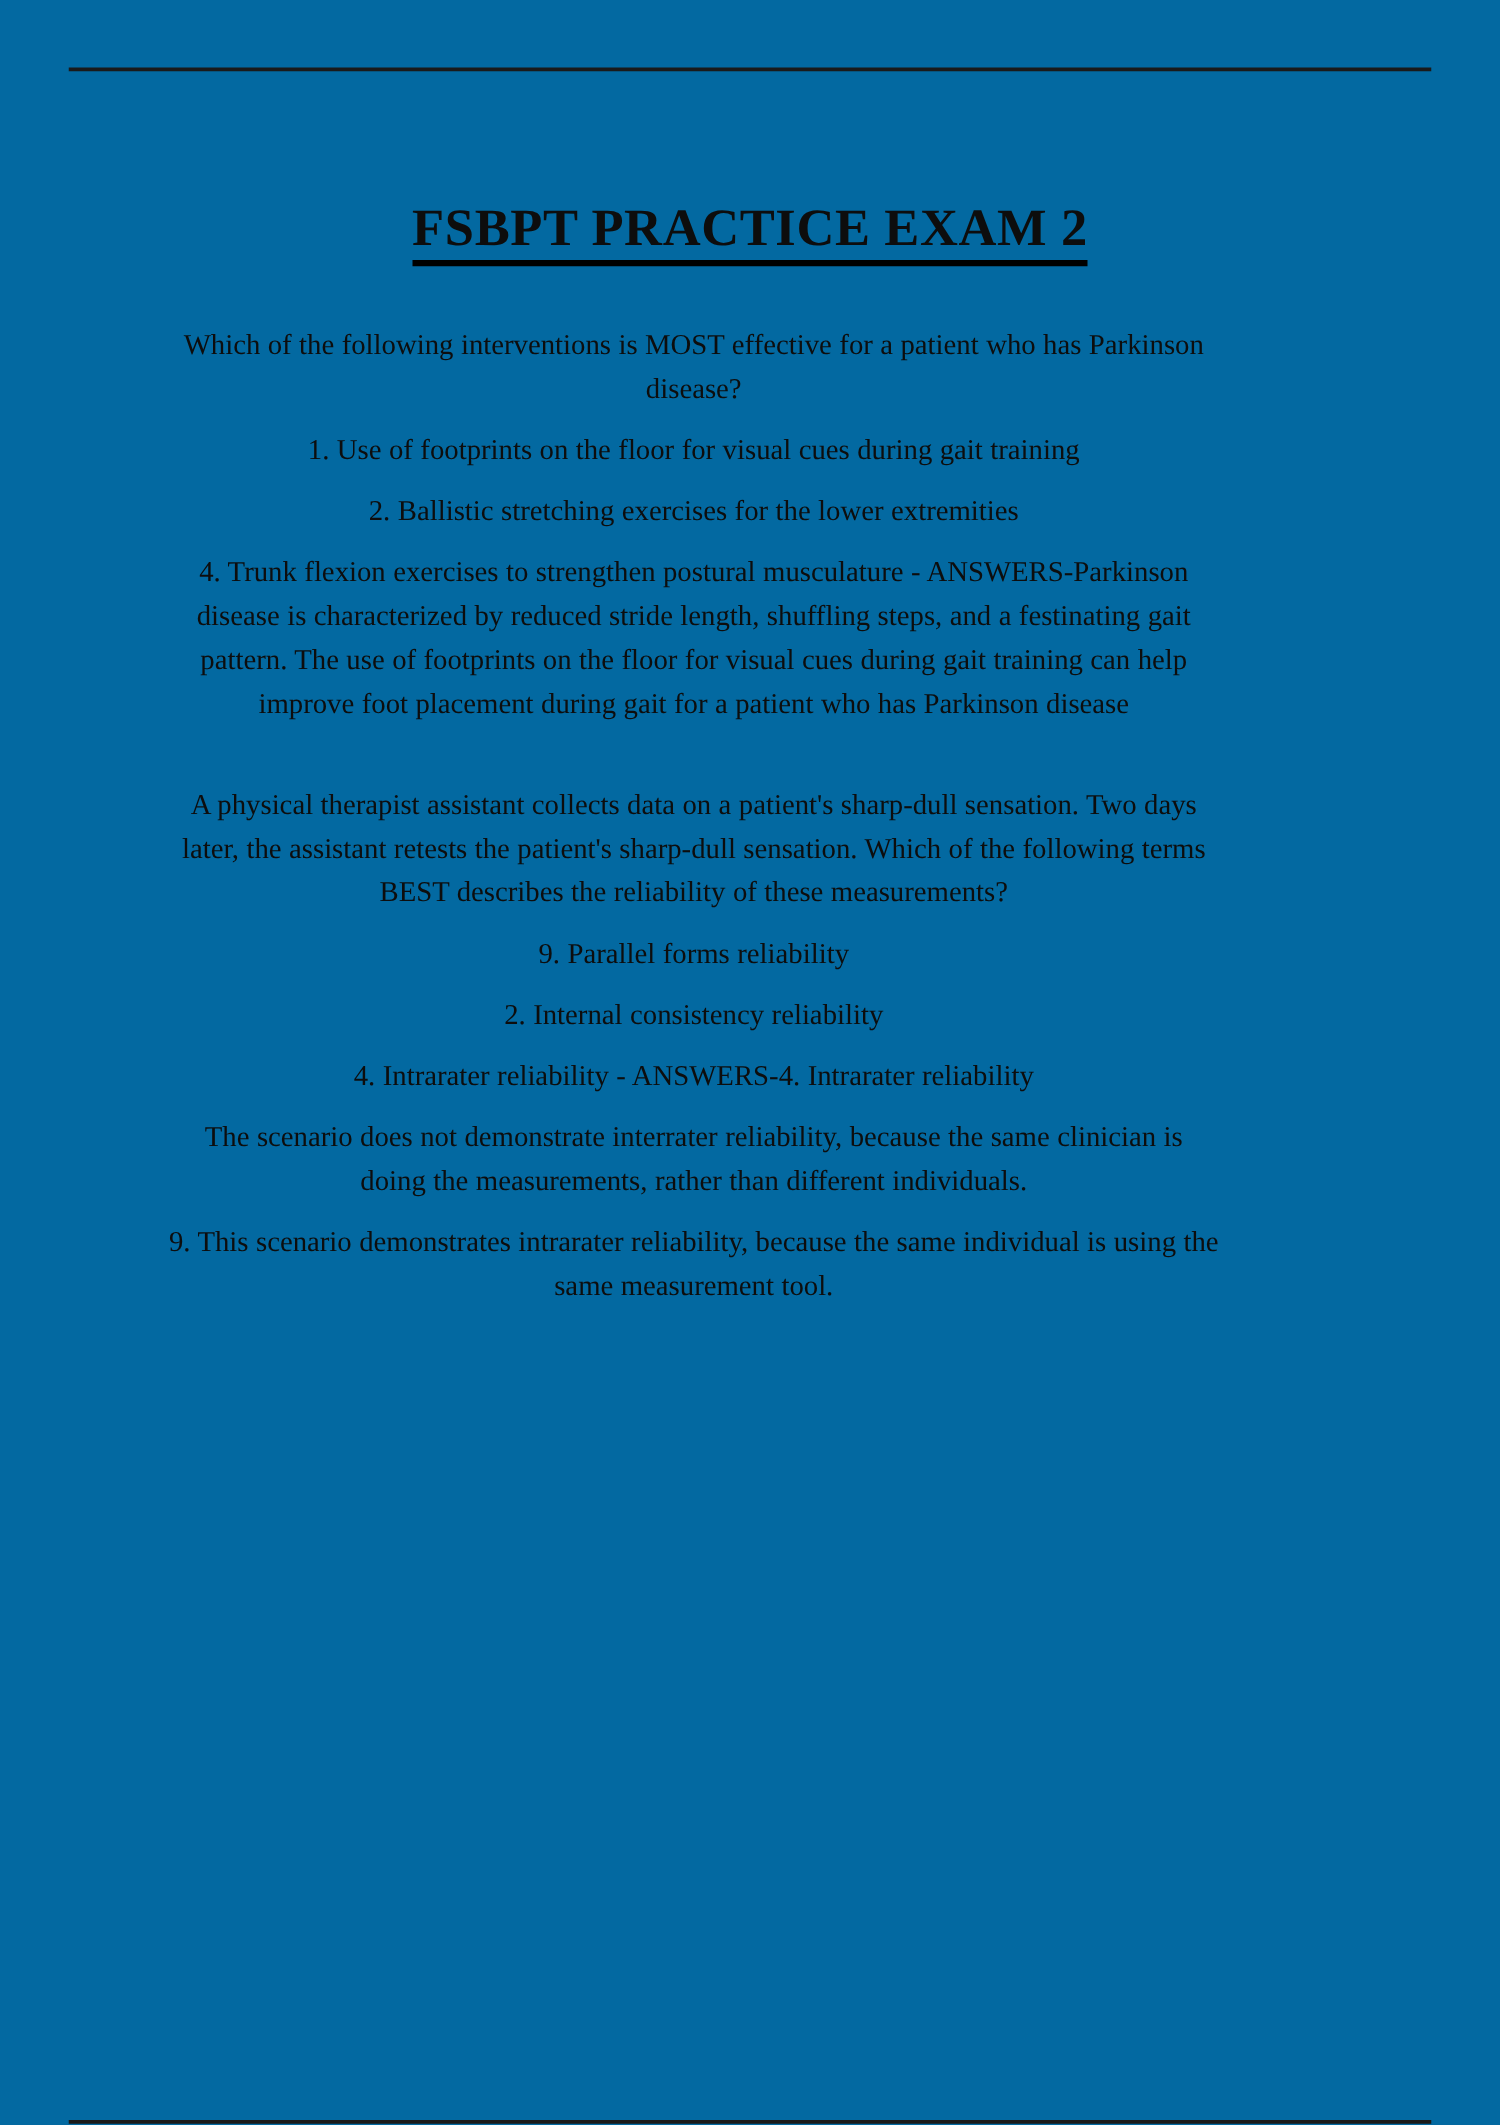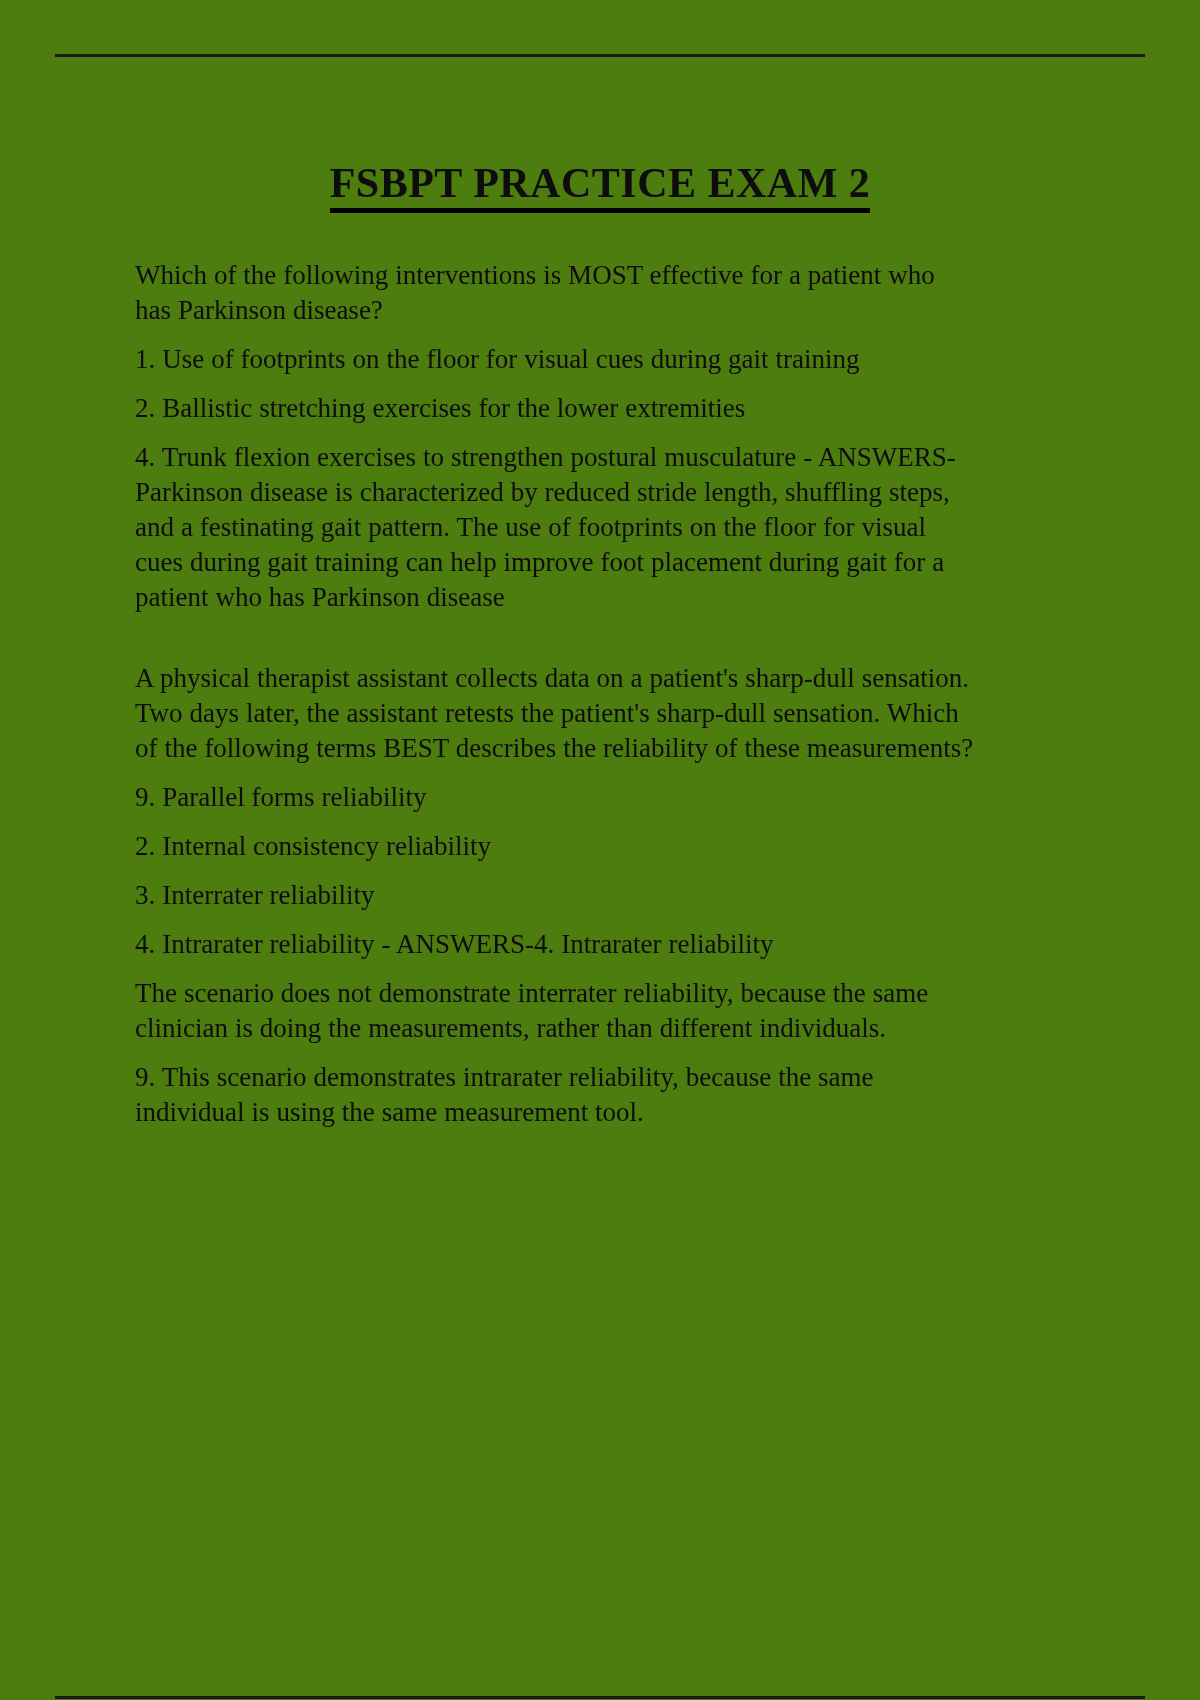--- a/index.html
+++ b/index.html
@@ -5,21 +5,21 @@
 <style>
   html, body {
     margin: 0;
     padding: 0;
     background: #ffffff;
   }
   .page {
     position: relative;
     width: 1200px;
     height: 1700px;
-    background: #4d7c0f;
+    background: #0369a1;
     overflow: hidden;
     font-family: "Liberation Serif", "DejaVu Serif", serif;
     color: #0d0d0d;
     box-sizing: border-box;
   }
   .rule {
     position: absolute;
     left: 55px;
     width: 1090px;
     height: 3px;
@@ -52,23 +52,23 @@
     width: 840px;
   }
 
   .qblock {
     margin: 0 0 46px 0;
   }
   .qblock:last-child { margin-bottom: 0; }
 
   p.para {
     margin: 0 0 14px 0;
-    font-size: 27px;
+    font-size: 23px;
     line-height: 35px;
-    text-align: left;
+    text-align: center;
     word-spacing: 0.2px;
   }
   p.para:last-child { margin-bottom: 0; }
 
   .stem { margin-bottom: 16px; }
   .option { margin-bottom: 14px; }
   .explain { margin-bottom: 14px; }
 </style>
 </head>
 <body>
@@ -87,21 +87,20 @@
       <p class="para stem">Which of the following interventions is MOST effective for a patient who has Parkinson disease?</p>
       <p class="para option">1. Use of footprints on the floor for visual cues during gait training</p>
       <p class="para option">2. Ballistic stretching exercises for the lower extremities</p>
       <p class="para option">4. Trunk flexion exercises to strengthen postural musculature - ANSWERS-Parkinson disease is characterized by reduced stride length, shuffling steps, and a festinating gait pattern. The use of footprints on the floor for visual cues during gait training can help improve foot placement during gait for a patient who has Parkinson disease</p>
     </section>
 
     <section class="qblock">
       <p class="para stem">A physical therapist assistant collects data on a patient's sharp-dull sensation. Two days later, the assistant retests the patient's sharp-dull sensation. Which of the following terms BEST describes the reliability of these measurements?</p>
       <p class="para option">9. Parallel forms reliability</p>
       <p class="para option">2. Internal consistency reliability</p>
-      <p class="para option">3. Interrater reliability</p>
       <p class="para option">4. Intrarater reliability - ANSWERS-4. Intrarater reliability</p>
       <p class="para explain">The scenario does not demonstrate interrater reliability, because the same clinician is doing the measurements, rather than different individuals.</p>
       <p class="para explain">9. This scenario demonstrates intrarater reliability, because the same individual is using the same measurement tool.</p>
     </section>
 
 
   </div>
 
   <div class="rule rule-bottom"></div>
 

